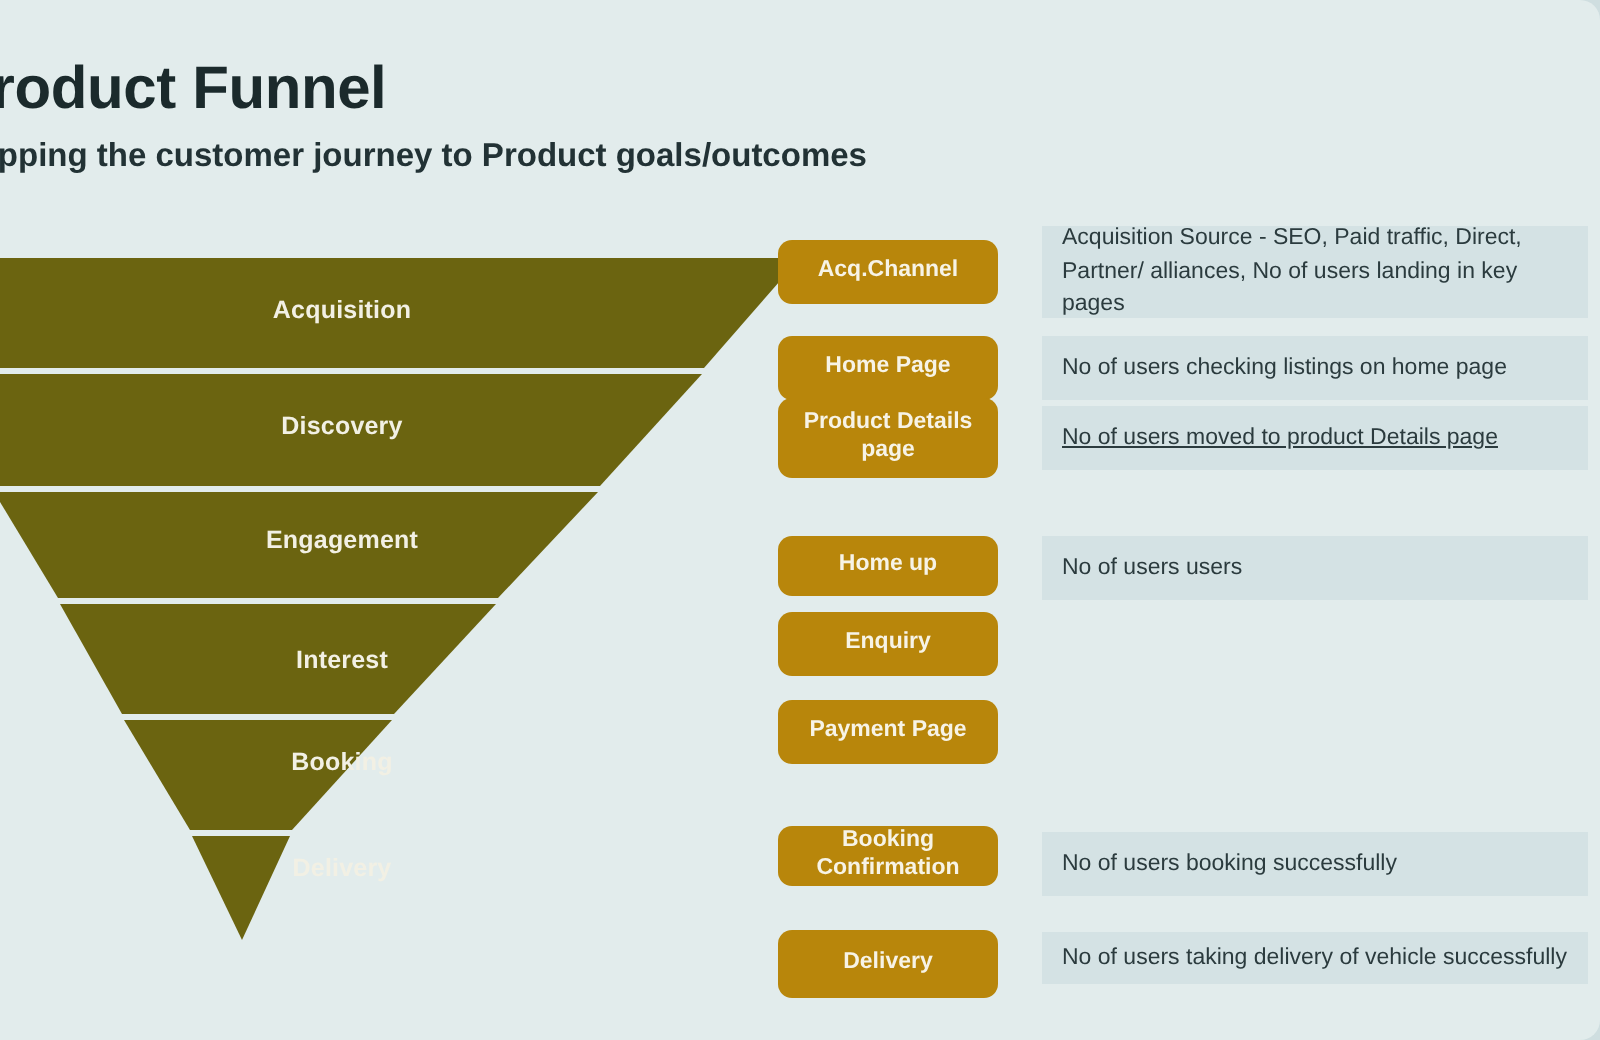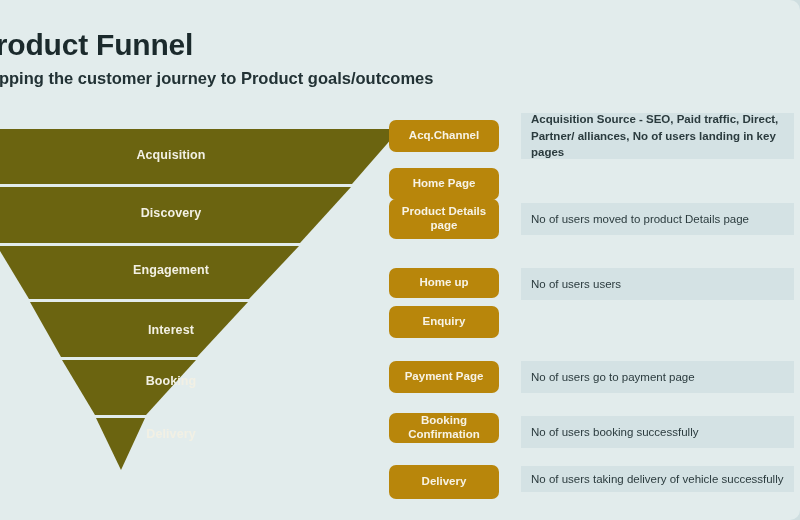--- a/index.html
+++ b/index.html
@@ -113,39 +113,39 @@
     line-height: 1.45;
     box-sizing: border-box;
     padding: 7px 9px 7px 10px;
     display: flex;
     align-items: center;
   }
 
   
   .r0 { top: 0px; }
   .r0 .chip { height: 32px; margin-top: 7px; }
-  .r0 .desc { height: 46px; font-weight: bold; }
+  .r0 .desc { height: 46px; }
 
   .r1 { top: 55px; }
   .r1 .chip { height: 32px; }
   .r1 .desc { height: 32px; }
 
   .r2 { top: 86px; }
   .r2 .chip { height: 40px; }
-  .r2 .desc { height: 32px; margin-top: 4px; }
+  .r2 .desc { height: 32px; margin-top: 4px; text-decoration: underline; }
 
   .r3 { top: 155px; }
   .r3 .chip { height: 30px; }
   .r3 .desc { height: 32px; }
 
   .r4 { top: 193px; }
   .r4 .chip { height: 32px; }
   .r4 .desc { height: 32px; }
 
-  .r5 { top: 248px; }
+  .r5 { top: 237px; }
   .r5 .chip { height: 32px; }
   .r5 .desc { height: 32px; }
 
   .r6 { top: 300px; }
   .r6 .chip { height: 30px; }
   .r6 .desc { height: 32px; margin-top: 3px; }
 
   .r7 { top: 352px; }
   .r7 .chip { height: 34px; }
   .r7 .desc { height: 26px; margin-top: 1px; }
@@ -186,39 +186,39 @@
 
   <div id="rows">
 
     <div class="row r0">
       <div class="chip">Acq.Channel</div>
       <div class="desc">Acquisition Source - SEO, Paid traffic, Direct, Partner/ alliances, No of users landing in key pages</div>
     </div>
 
     <div class="row r1">
       <div class="chip">Home Page</div>
+      <div class="desc">No of users checking  listings on home page</div>
     </div>
 
     <div class="row r2">
       <div class="chip">Product Details page</div>
       <div class="desc">No of users moved to product Details  page</div>
     </div>
 
     <div class="row r3">
       <div class="chip">Home up</div>
       <div class="desc">No of users users</div>
     </div>
 
     <div class="row r4">
       <div class="chip">Enquiry</div>
     </div>
 
     <div class="row r5">
       <div class="chip">Payment Page</div>
-      <div class="desc">No of users go to payment page</div>
     </div>
 
     <div class="row r6">
       <div class="chip">Booking Confirmation</div>
       <div class="desc">No of users booking  successfully</div>
     </div>
 
     <div class="row r7">
       <div class="chip">Delivery</div>
       <div class="desc">No of users taking delivery of vehicle successfully</div>

